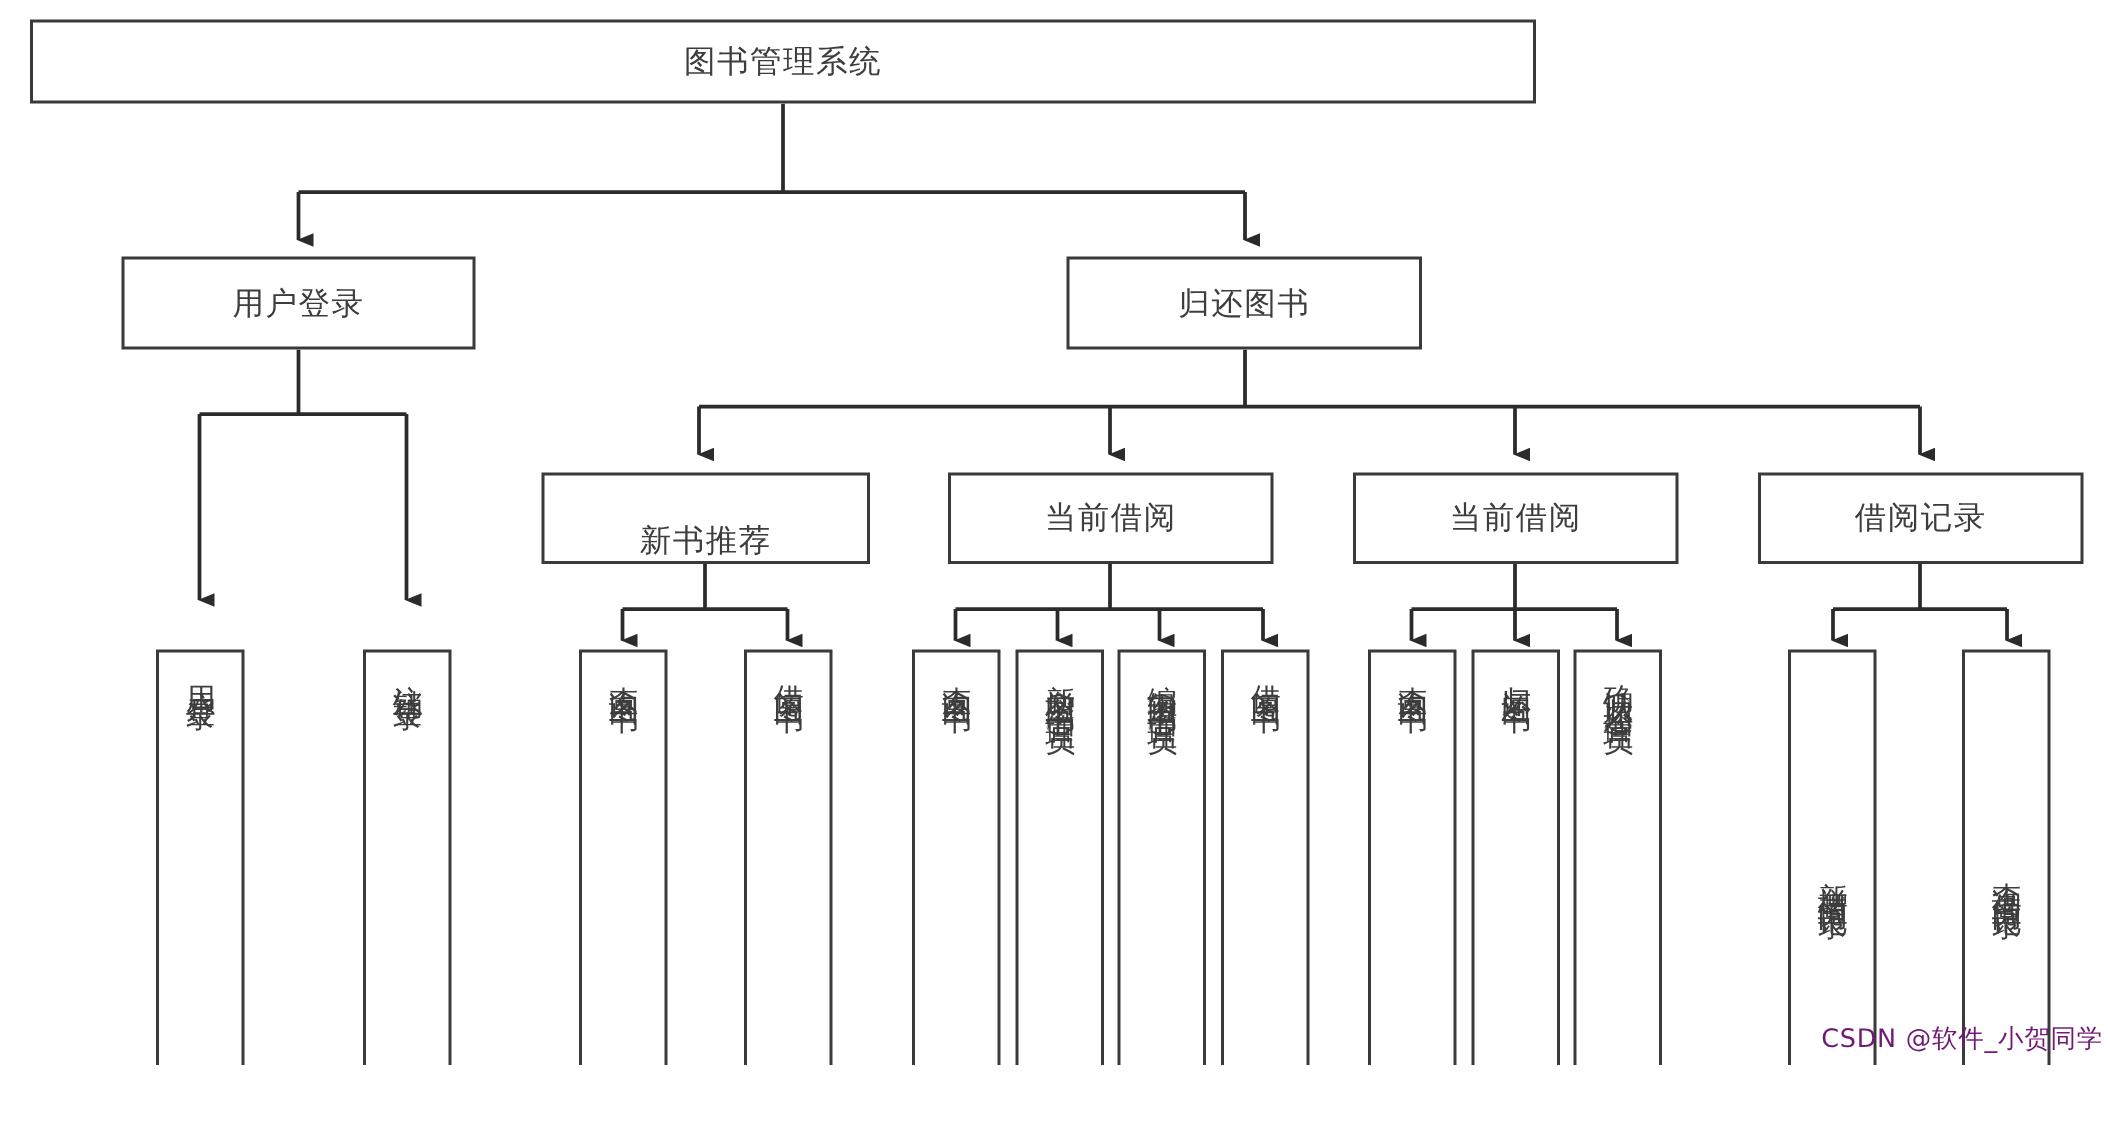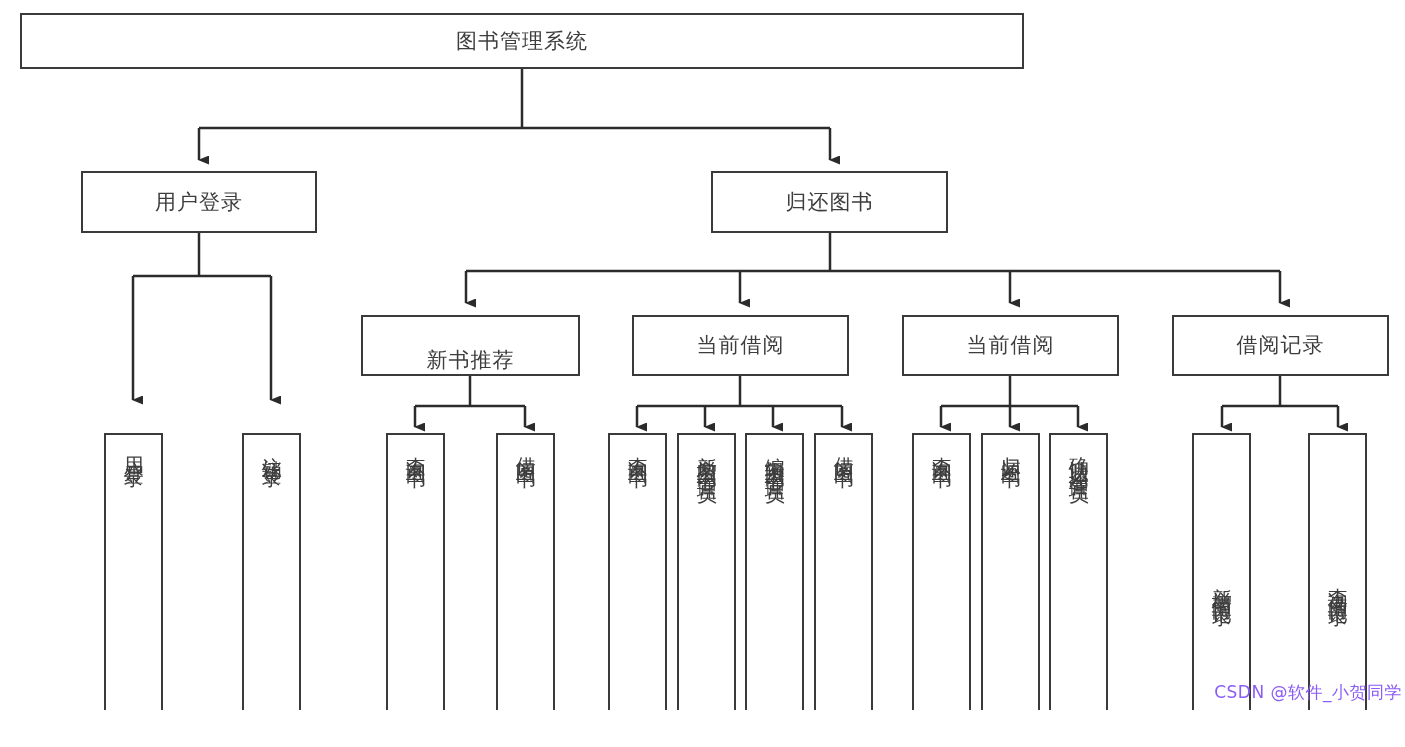--- a/index.html
+++ b/index.html
@@ -59,21 +59,21 @@
   }
   .leaf-box.centered {
     align-items: center;
     padding-top: 0;
   }
   #watermark {
     position: absolute;
     right: 14px;
     bottom: 6px;
     font-size: 17px;
-    color: #8b5cf6;
+    color: #701a75;
     letter-spacing: 0.5px;
     z-index: 20;
     white-space: nowrap;
   }
 </style>
 </head>
 <body>
 
 <div id="diagram-root">
 

